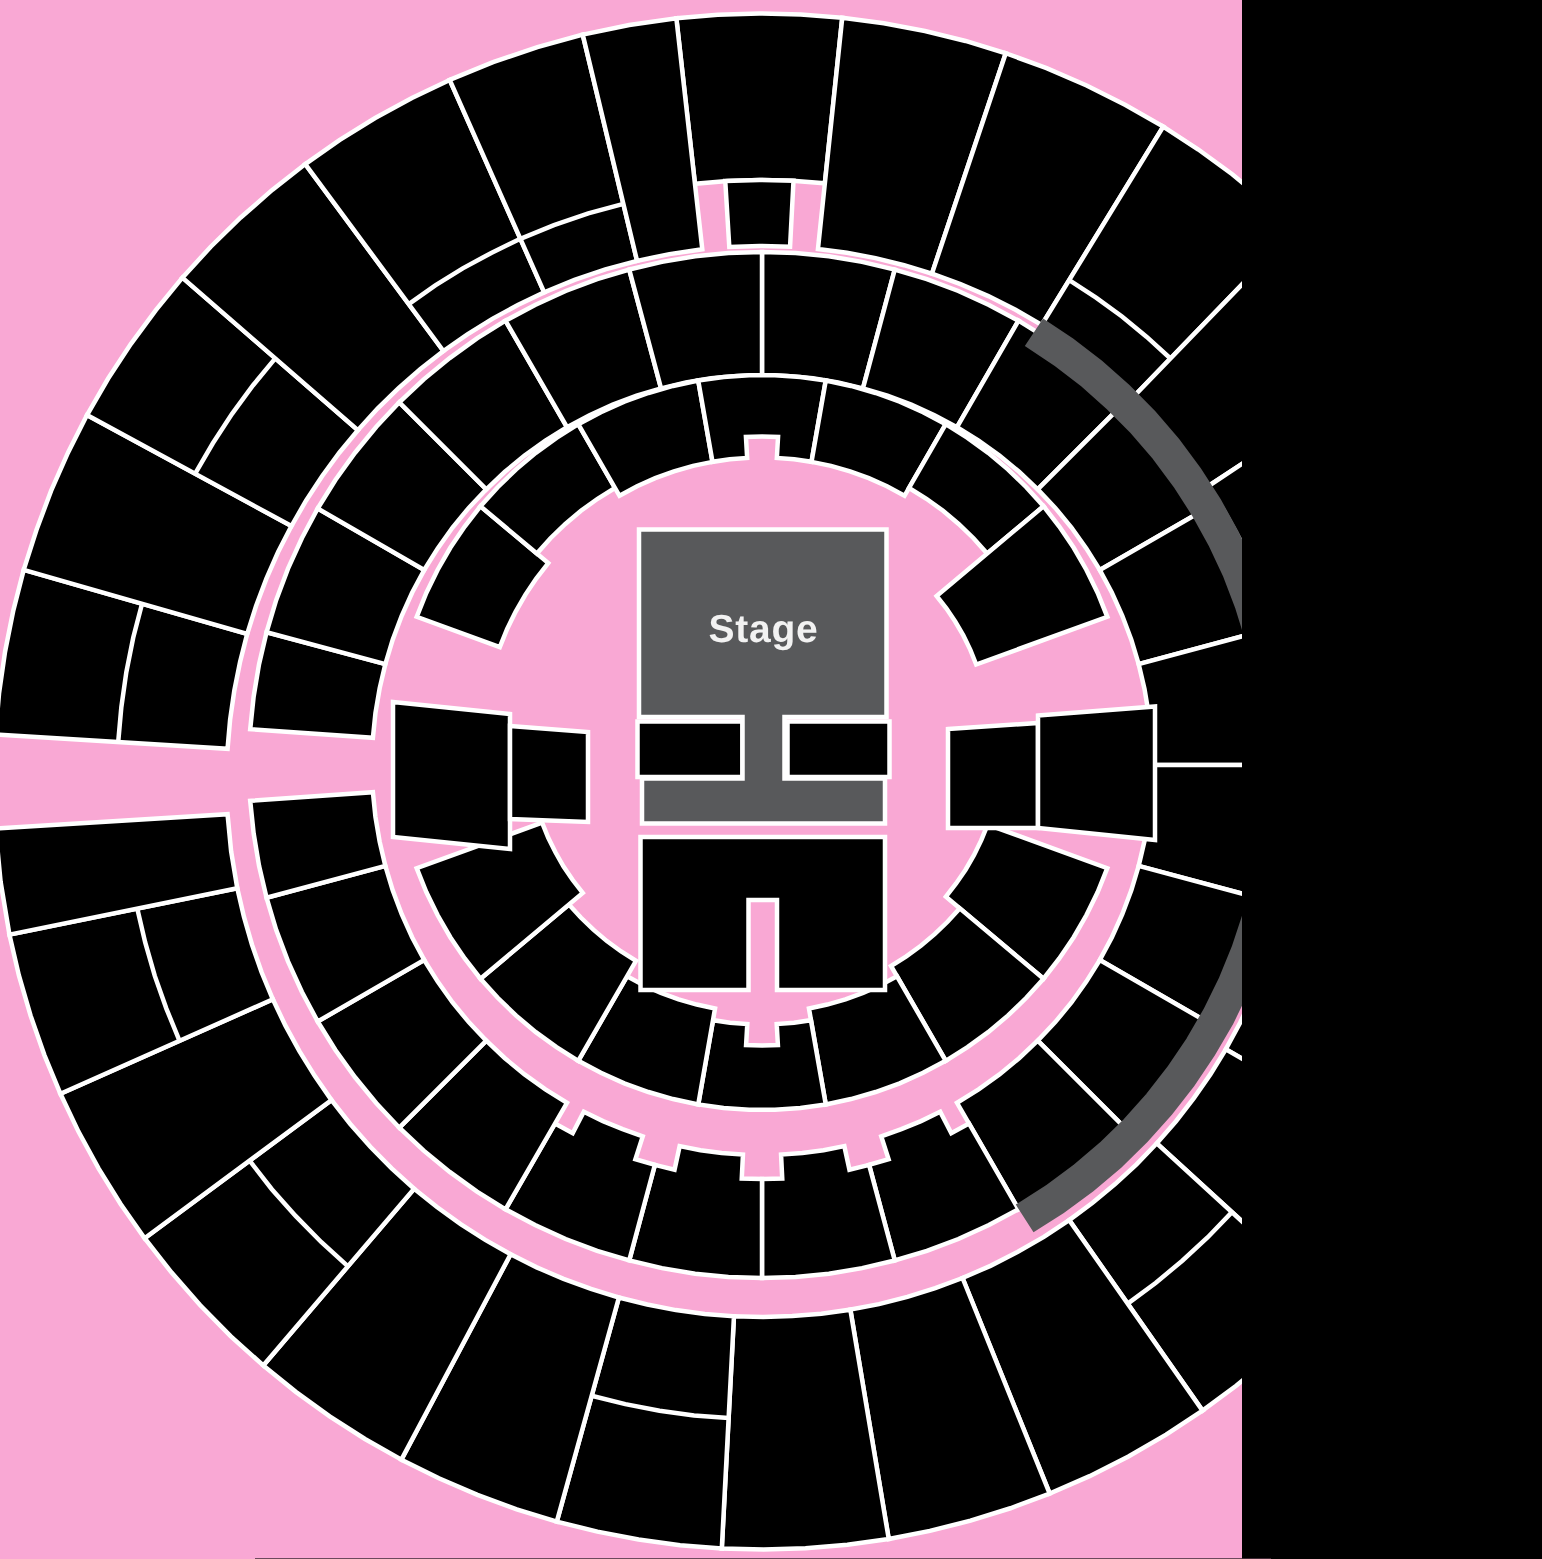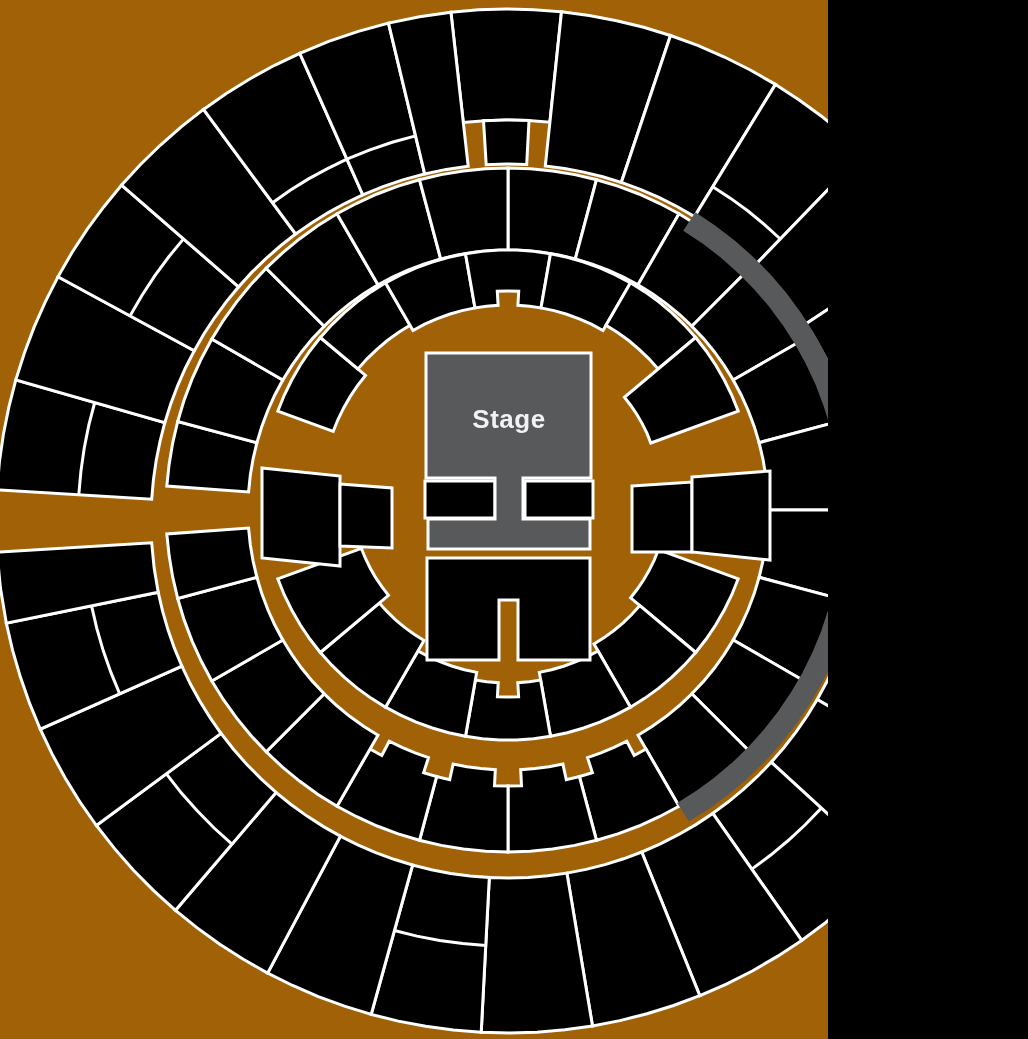--- a/index.html
+++ b/index.html
@@ -4,21 +4,21 @@
 <style>
   html, body {
     margin: 0;
     padding: 0;
     background: #000;
   }
   .map-wrap {
     position: relative;
     width: 828px;
     height: 1039px;
-    background: #a16207;
+    background: #f9a8d4;
     overflow: hidden;
     font-family: "Liberation Sans", sans-serif;
   }
   svg { display: block; }
   .stage-label {
     font-family: "Liberation Sans", "DejaVu Sans", sans-serif;
     font-weight: bold;
     font-size: 26px;
     letter-spacing: 0.5px;
   }

